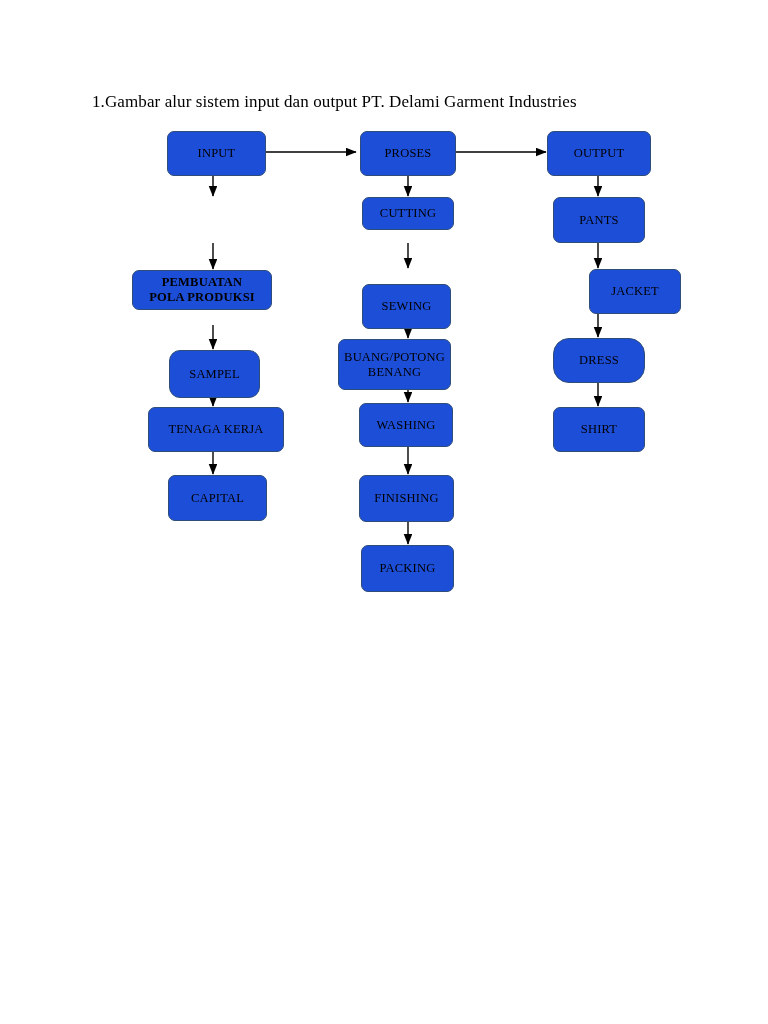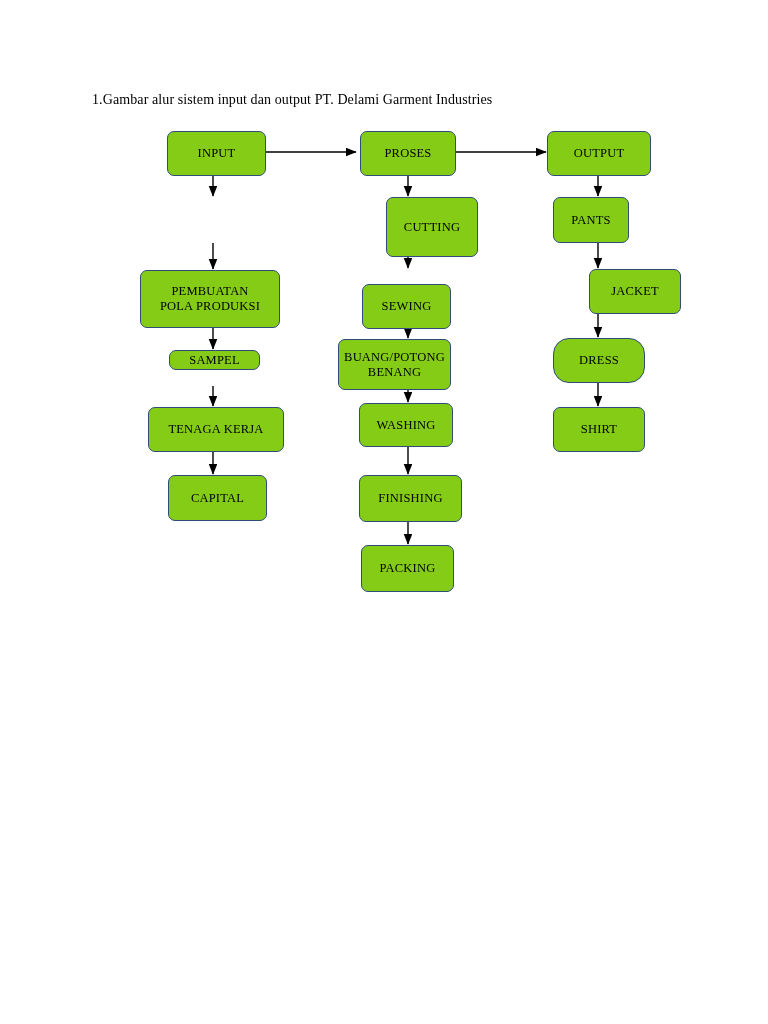--- a/index.html
+++ b/index.html
@@ -12,37 +12,37 @@
     height: 1024px;
     position: relative;
     font-family: "Liberation Serif", serif;
     color: #000000;
     overflow: hidden;
   }
   .page-caption {
     position: absolute;
     left: 92px;
     top: 92px;
-    font-size: 14px;
+    font-size: 17px;
     letter-spacing: 0.1px;
     white-space: nowrap;
   }
   .diagram {
     position: absolute;
     left: 0;
     top: 0;
     width: 768px;
     height: 1024px;
   }
   .node {
     position: absolute;
     box-sizing: border-box;
     border: 1px solid #2e4d78;
     border-radius: 7px;
-    background: #84cc16;
+    background: #1d4ed8;
     display: flex;
     align-items: center;
     justify-content: center;
     text-align: center;
     font-size: 12.5px;
     line-height: 1.18;
     letter-spacing: 0.2px;
     white-space: pre-line;
     padding: 0 4px;
   }
@@ -87,34 +87,34 @@
       <line x1="408" y1="522" x2="408" y2="544"></line>
 
       <line x1="598" y1="176" x2="598" y2="196"></line>
       <line x1="598" y1="243" x2="598" y2="268"></line>
       <line x1="598" y1="314" x2="598" y2="337"></line>
       <line x1="598" y1="383" x2="598" y2="406"></line>
     </g>
   </svg>
 
   <div class="node" style="left:167px; top:131px; width:99px; height:45px;">INPUT</div>
-  <div class="node" style="left:140px; top:270px; width:140px; height:58px;">PEMBUATAN
+  <div class="node" style="left:132px; top:270px; width:140px; height:40px;font-weight:bold;">PEMBUATAN
 POLA PRODUKSI</div>
-  <div class="node" style="left:169px; top:350px; width:91px; height:20px;">SAMPEL</div>
+  <div class="node" style="left:169px; top:350px; width:91px; height:48px;border-radius:11px;">SAMPEL</div>
   <div class="node" style="left:148px; top:407px; width:136px; height:45px;font-family:Liberation Serif, serif;">TENAGA KERJA</div>
   <div class="node" style="left:168px; top:475px; width:99px; height:46px;">CAPITAL</div>
 
   <div class="node" style="left:360px; top:131px; width:96px; height:45px;">PROSES</div>
-  <div class="node" style="left:362px; top:197px; width:92px; height:60px;margin-left:24px;">CUTTING</div>
+  <div class="node" style="left:362px; top:197px; width:92px; height:33px;">CUTTING</div>
   <div class="node" style="left:362px; top:284px; width:89px; height:45px;">SEWING</div>
   <div class="node" style="left:338px; top:339px; width:113px; height:51px;">BUANG/POTONG
 BENANG</div>
   <div class="node" style="left:359px; top:403px; width:94px; height:44px;">WASHING</div>
-  <div class="node" style="left:359px; top:475px; width:103px; height:47px;">FINISHING</div>
+  <div class="node" style="left:359px; top:475px; width:95px; height:47px;">FINISHING</div>
   <div class="node" style="left:361px; top:545px; width:93px; height:47px;">PACKING</div>
 
   <div class="node" style="left:547px; top:131px; width:104px; height:45px;">OUTPUT</div>
-  <div class="node" style="left:553px; top:197px; width:76px; height:46px;">PANTS</div>
+  <div class="node" style="left:553px; top:197px; width:92px; height:46px;">PANTS</div>
   <div class="node" style="left:553px; top:269px; width:92px; height:45px;margin-left:36px;">JACKET</div>
   <div class="node" style="left:553px; top:338px; width:92px; height:45px;border-radius:16px;">DRESS</div>
   <div class="node" style="left:553px; top:407px; width:92px; height:45px;">SHIRT</div>
 
 </div>
 
 </body></html>

